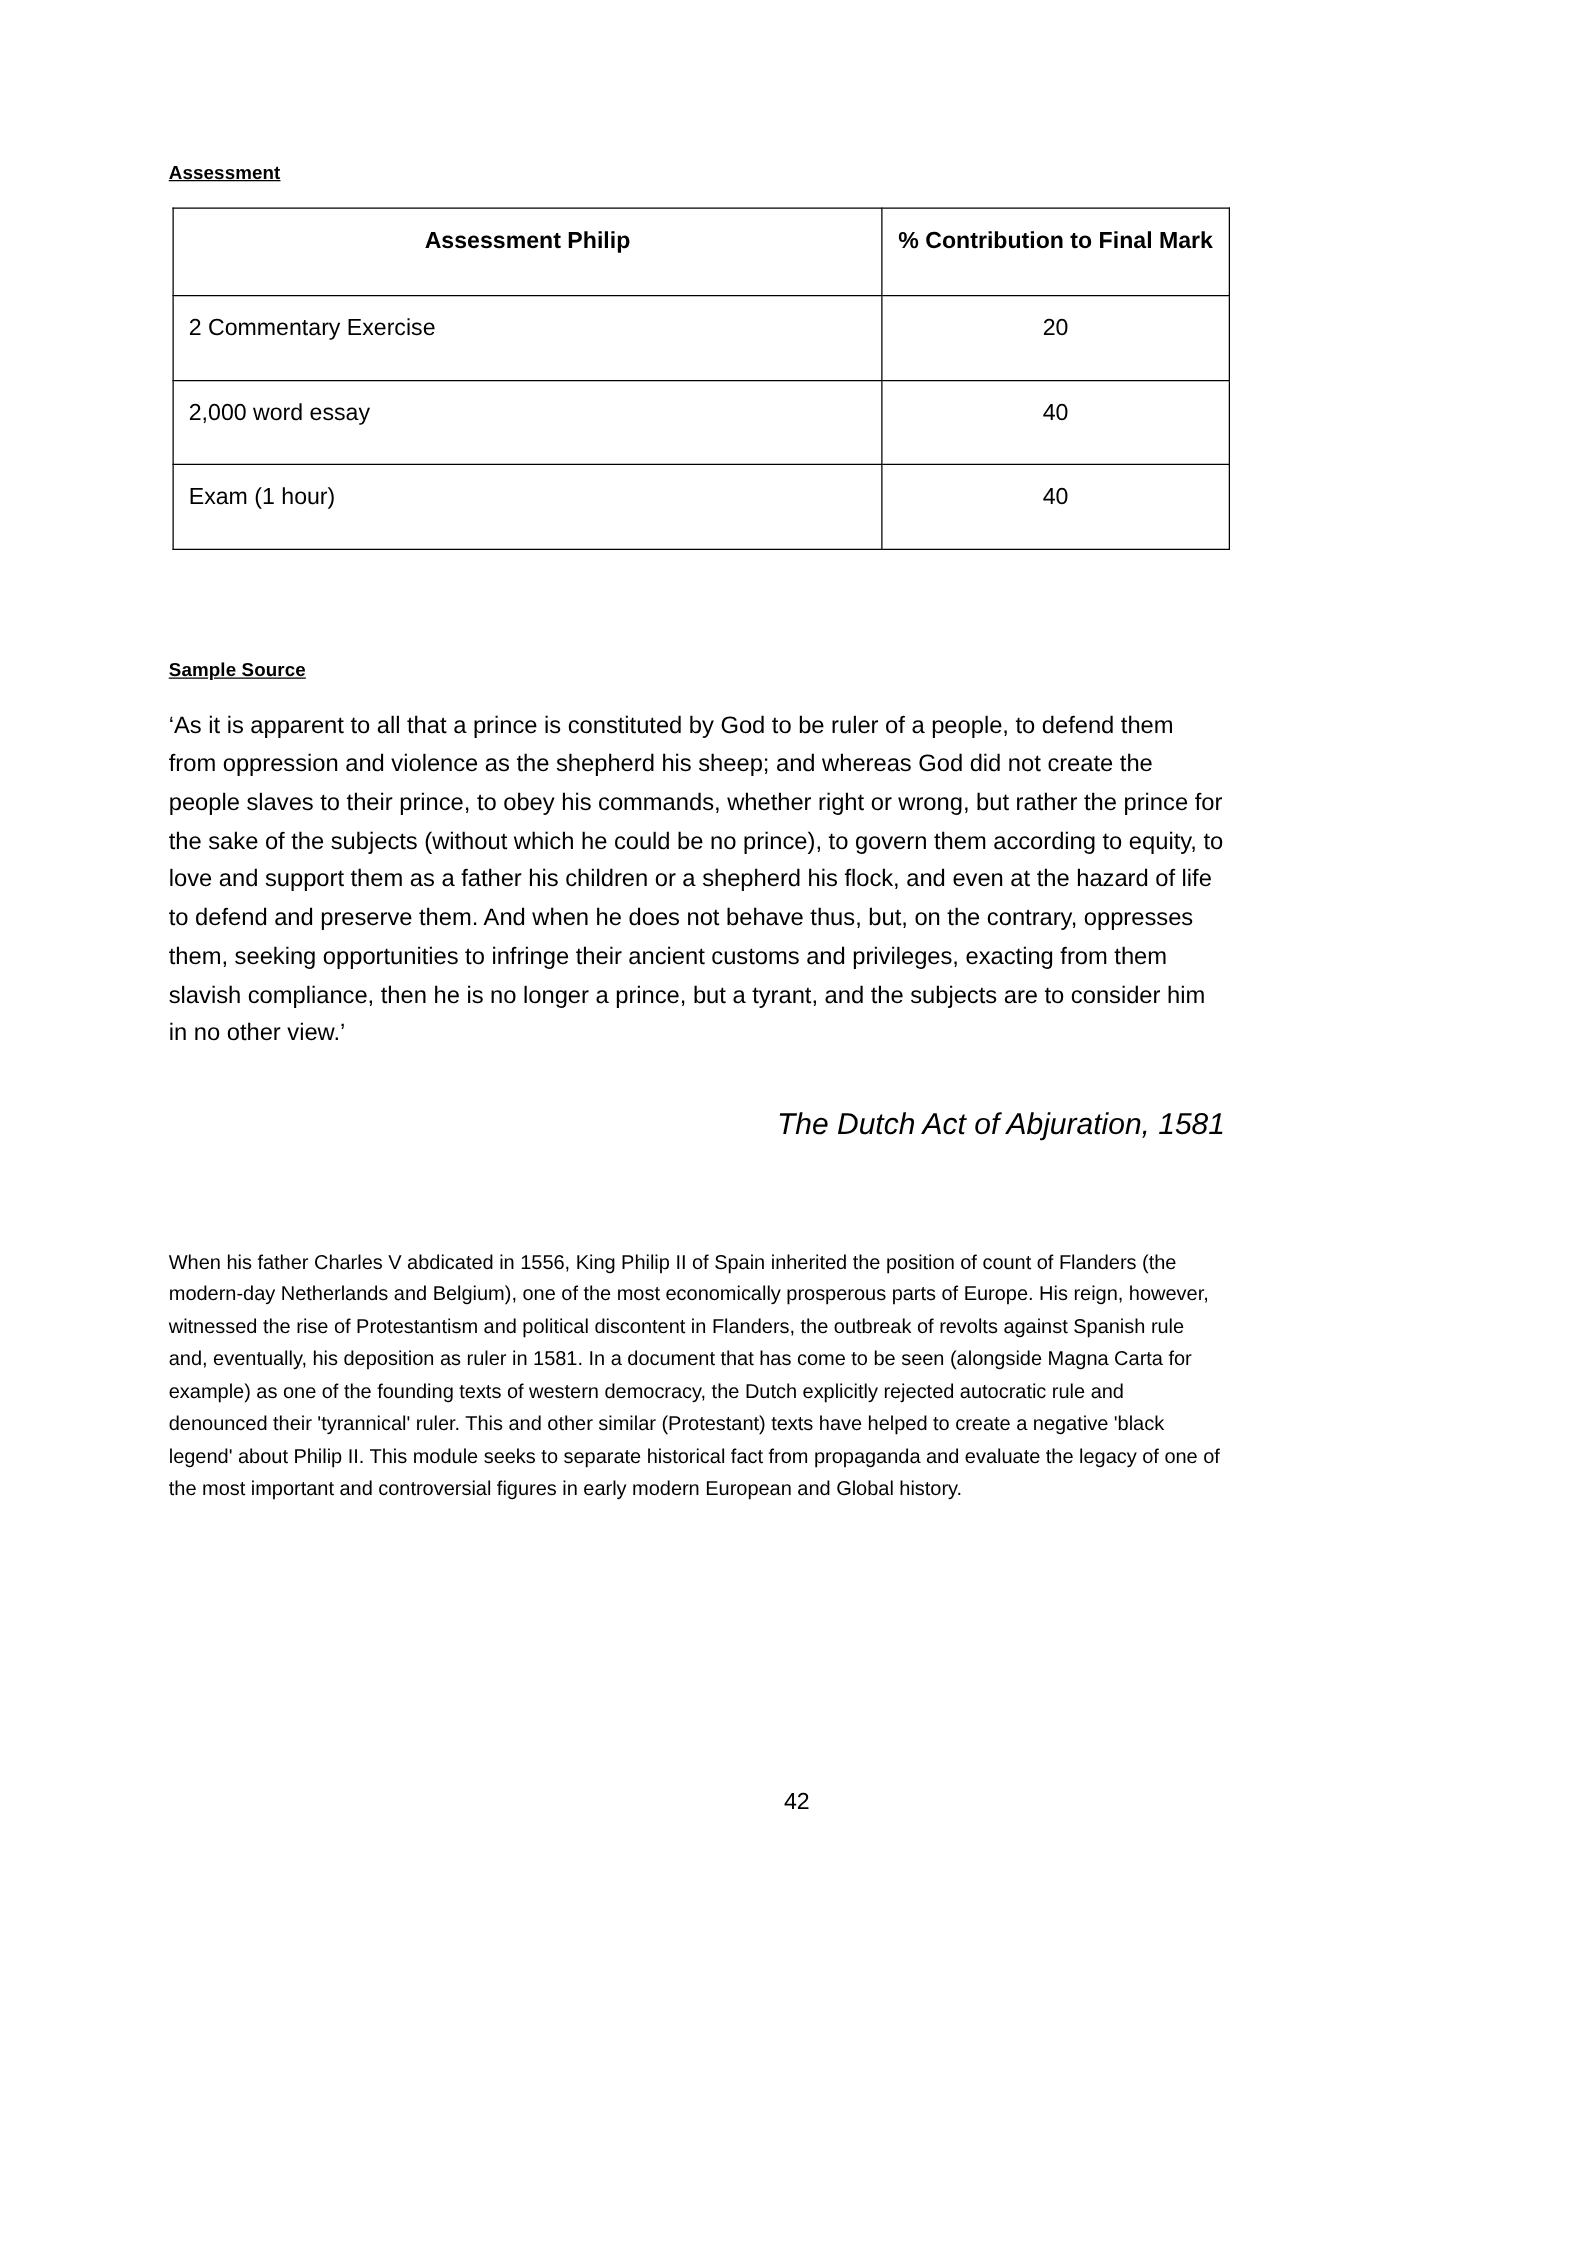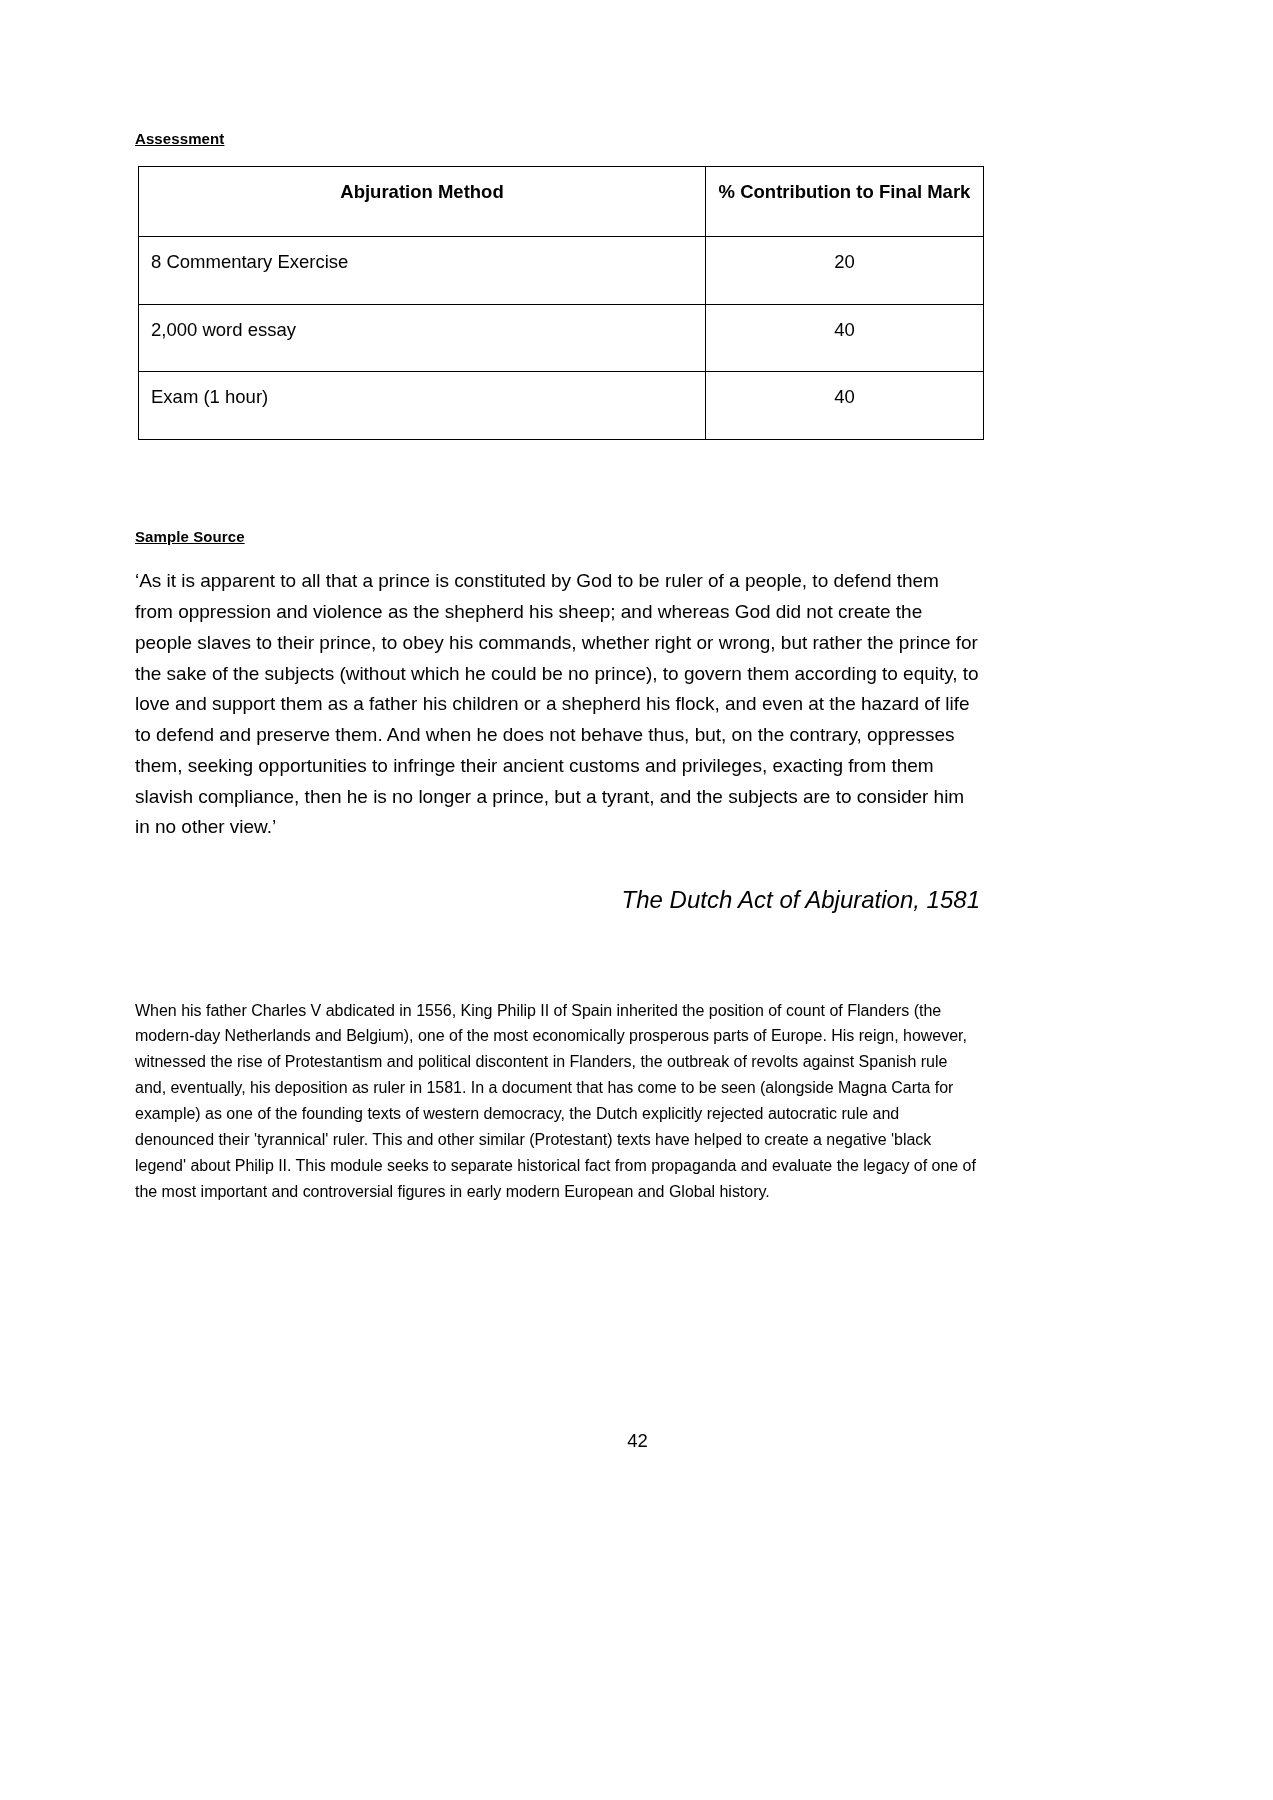--- a/index.html
+++ b/index.html
@@ -110,27 +110,27 @@
 
   <h2 class="section-heading">Assessment</h2>
 
   <table class="assessment">
     <colgroup>
       <col class="c-method">
       <col class="c-pct">
     </colgroup>
     <thead>
       <tr>
-        <th>Abjuration Method</th>
+        <th>Assessment Philip</th>
         <th>% Contribution to Final Mark</th>
       </tr>
     </thead>
     <tbody>
       <tr>
-        <td class="method">8 Commentary Exercise</td>
+        <td class="method">2 Commentary Exercise</td>
         <td class="pct">20</td>
       </tr>
       <tr>
         <td class="method">2,000 word essay</td>
         <td class="pct">40</td>
       </tr>
       <tr>
         <td class="method">Exam (1 hour)</td>
         <td class="pct">40</td>
       </tr>

